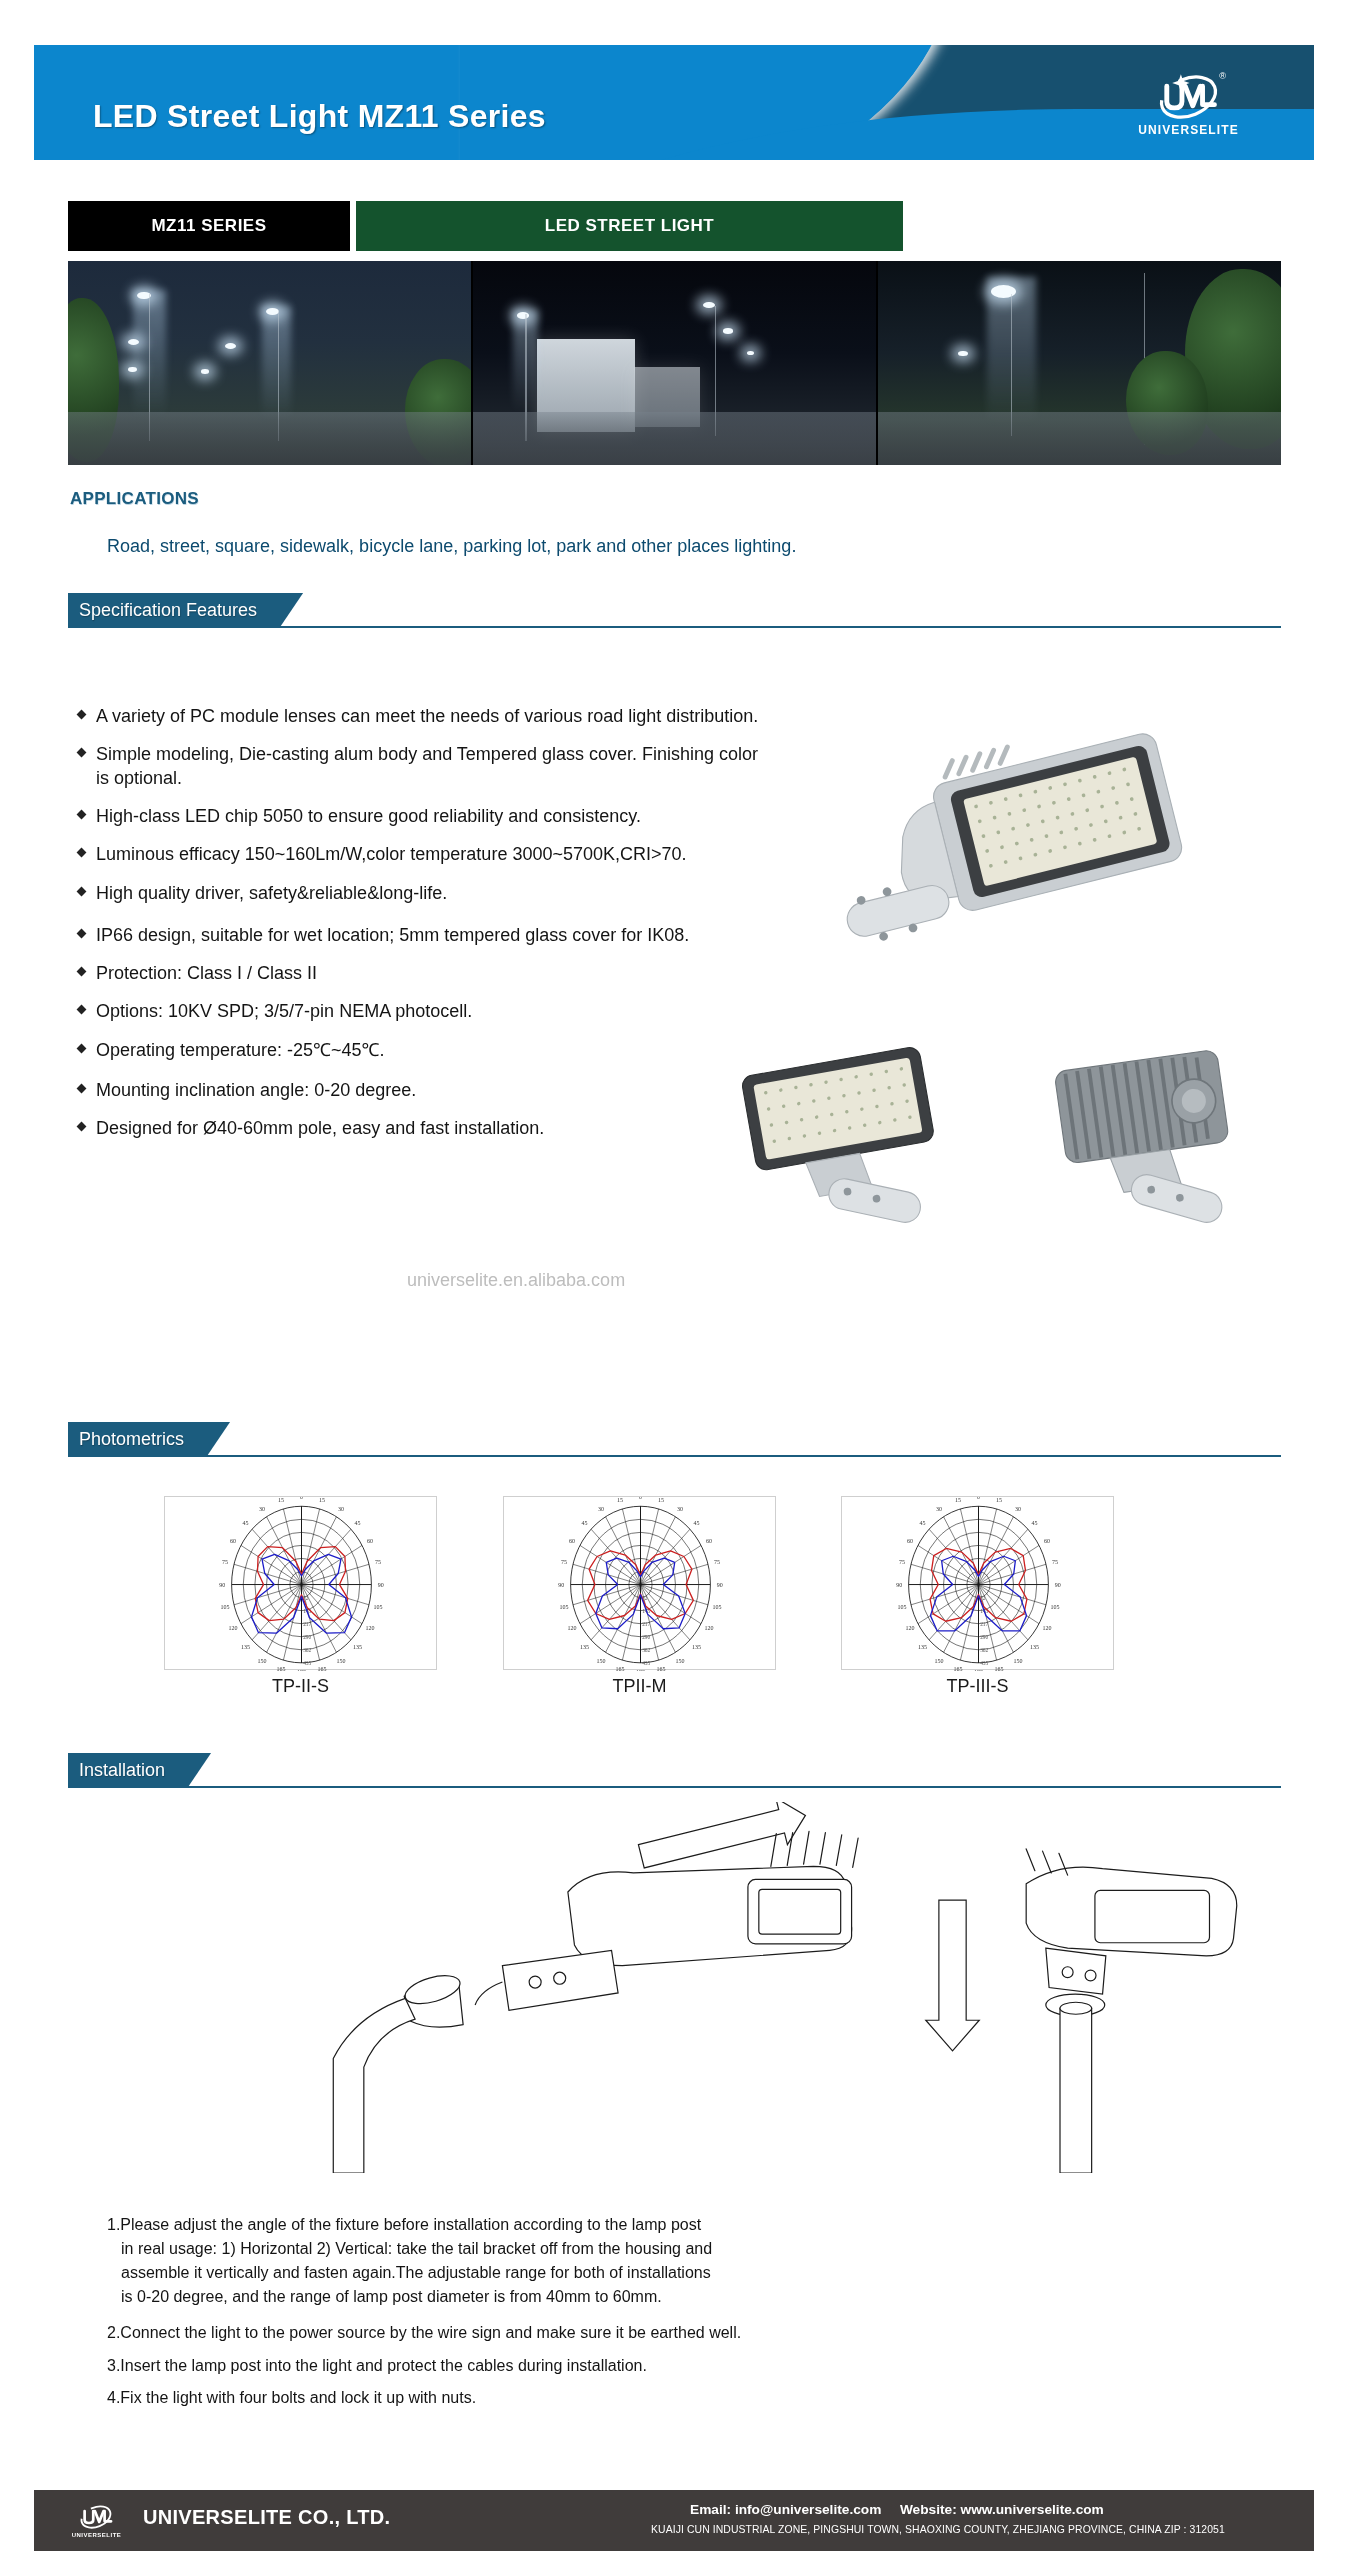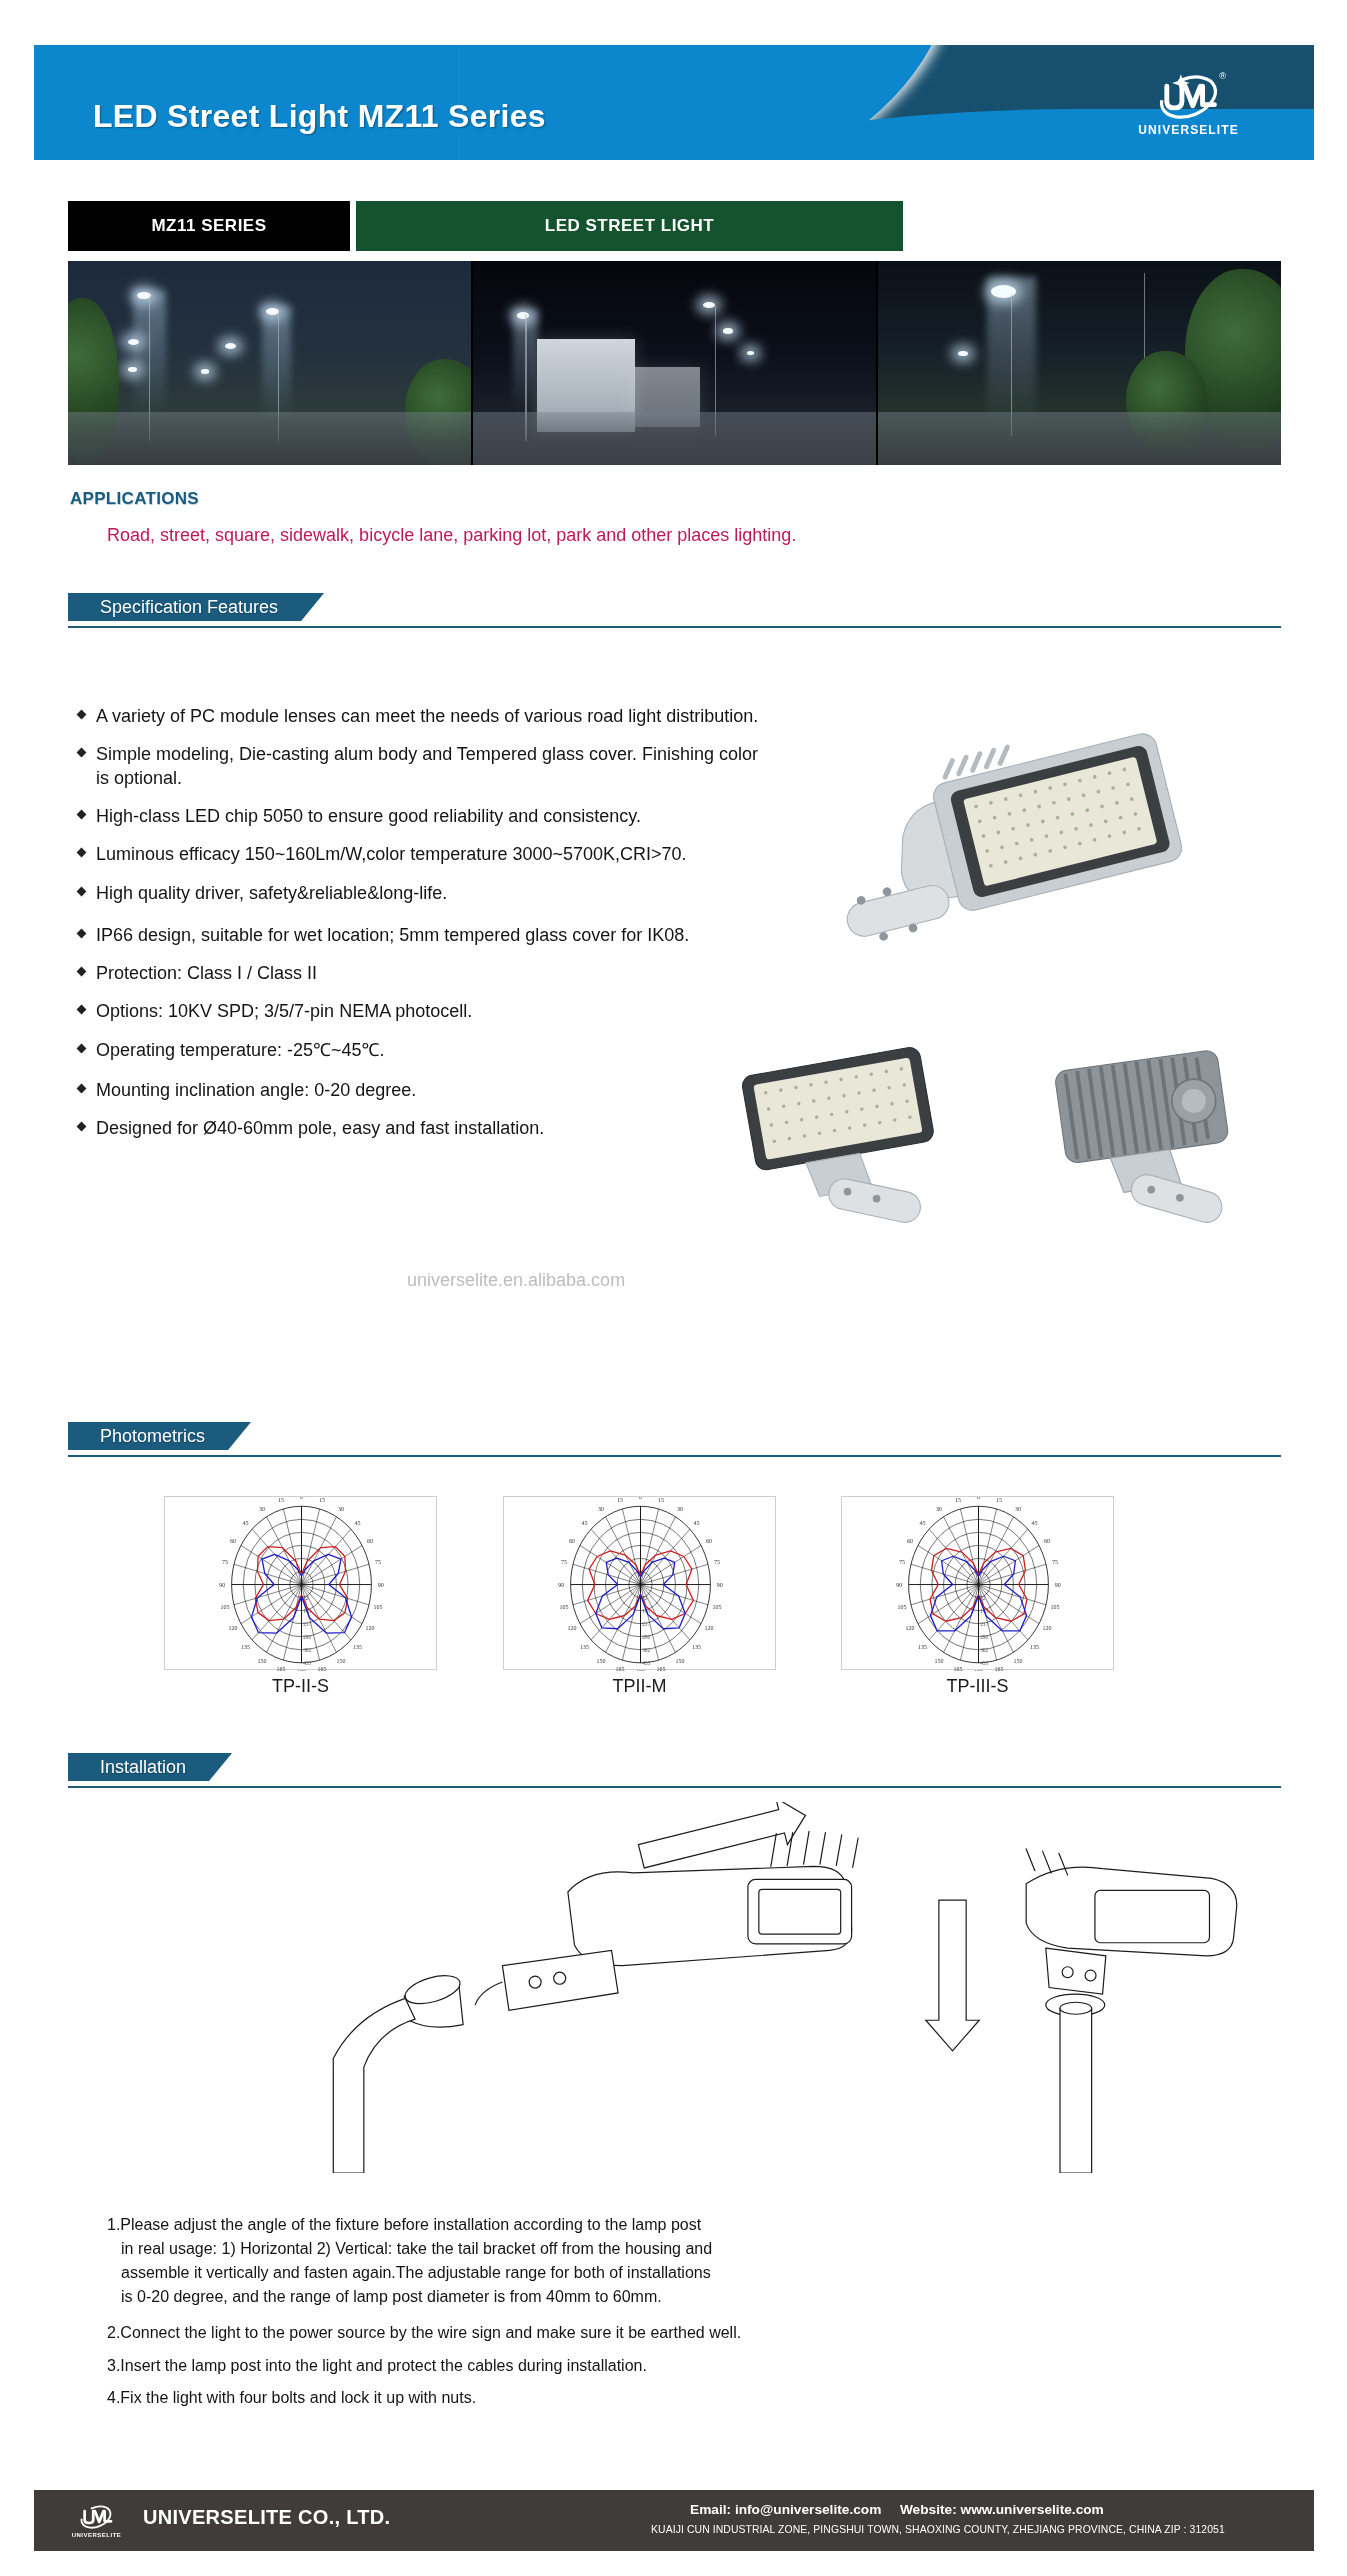--- a/index.html
+++ b/index.html
@@ -75,27 +75,27 @@
   .bldg { position:absolute; background:linear-gradient(180deg,#cfd6dc,#9aa4ad);
           box-shadow:0 0 16.4px rgba(255,255,255,.18); }
   .pole { position:absolute; width:1.6px; background:rgba(190,200,210,.55); }
 
   
   .app-title {
     position:absolute; left:70px; top:489px;
     font-size:17px; font-weight:bold; color:#1b5c7e; letter-spacing:0.3px;
     text-shadow:0.5px 0.5px 0.5px rgba(120,170,200,.5);
   }
-  .app-text { position:absolute; left:107px; top:525px; font-size:18px; color:#be185d; }
+  .app-text { position:absolute; left:107px; top:536px; font-size:18px; color:#0c4a6e; }
 
   .sect { position:absolute; height:35px; }
   .sect .tab {
-    position:absolute; left:0; top:0; height:28px; background:#1b5c7e;
+    position:absolute; left:0; top:0; height:34px; background:#1b5c7e;
     color:#fff; font-size:18px; display:flex; align-items:center;
-    padding-left:32px; padding-right:46px;
+    padding-left:11px; padding-right:46px;
     clip-path:polygon(0 0, 100% 0, calc(100% - 23px) 100%, 0 100%);
     text-shadow:0.5px 0.5px 1.1px rgba(0,0,0,.3);
   }
   .sect .rule {
     position:absolute; left:0; top:33px; height:2.2px; background:#1b5c7e; width:100%;
   }
 
   
   .features { position:absolute; left:70px; top:704px; width:704px; }
   .feat { position:relative; padding-left:26px; margin-bottom:14px;

